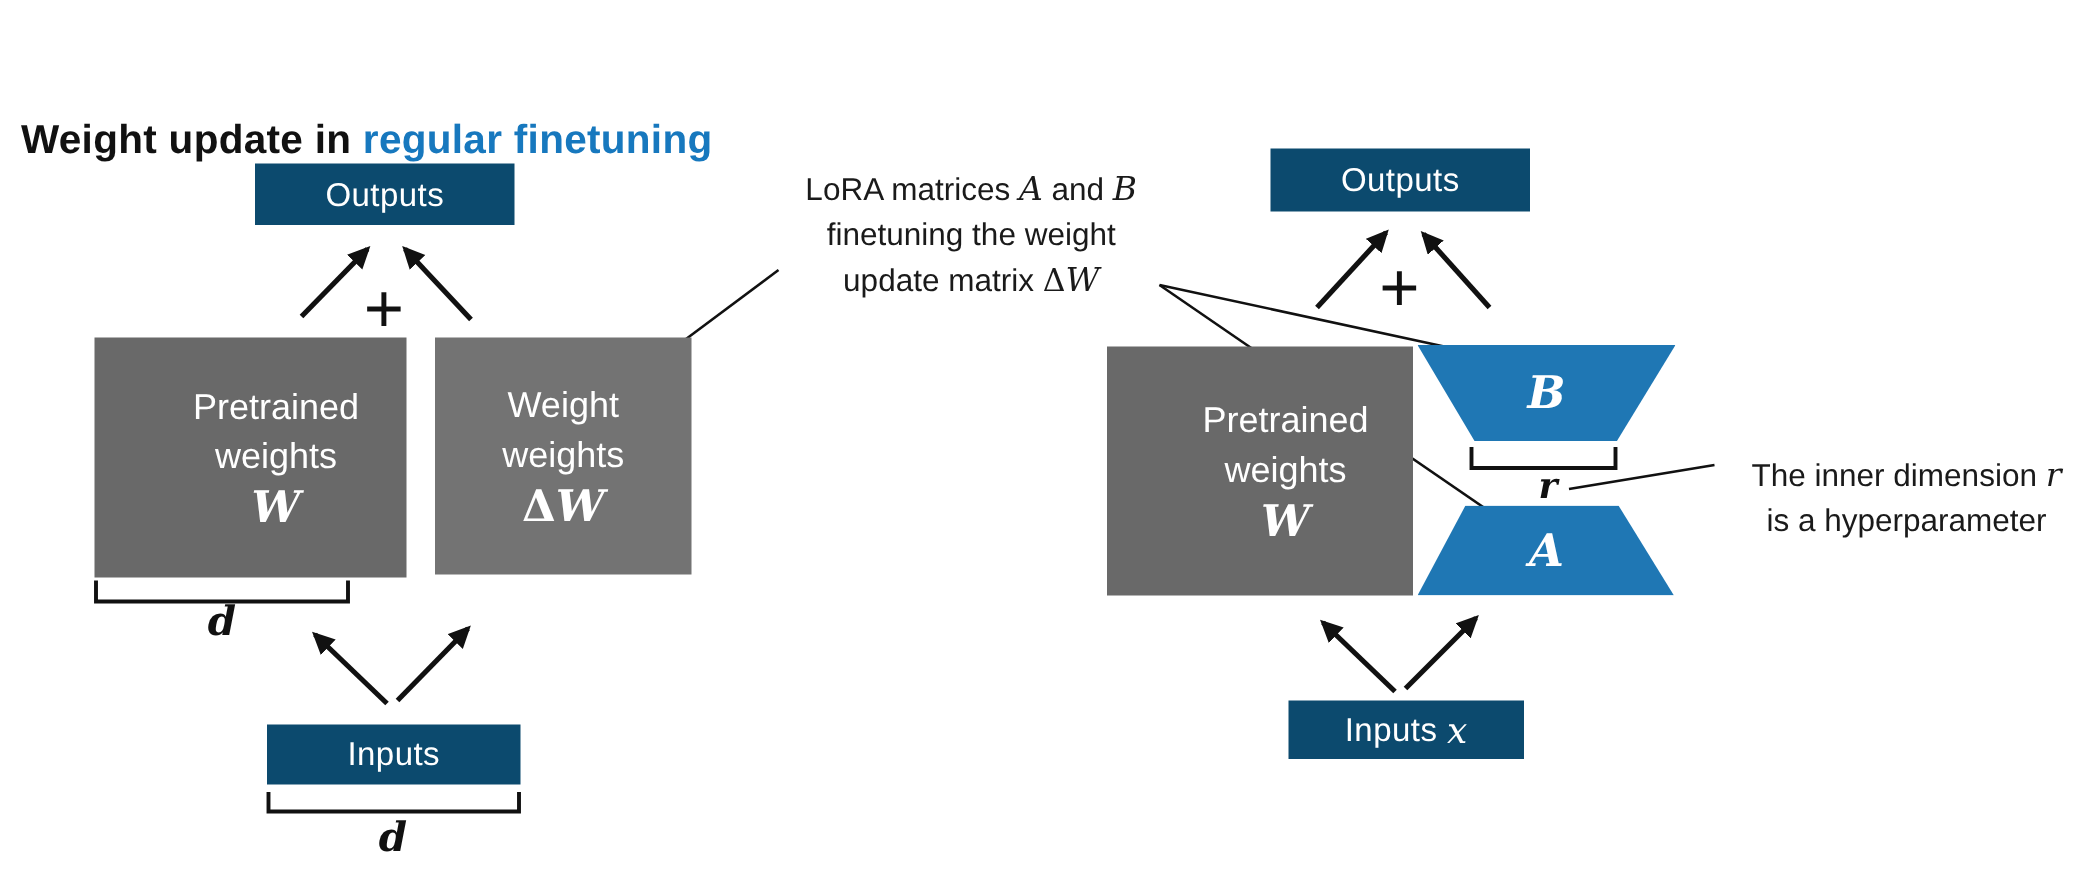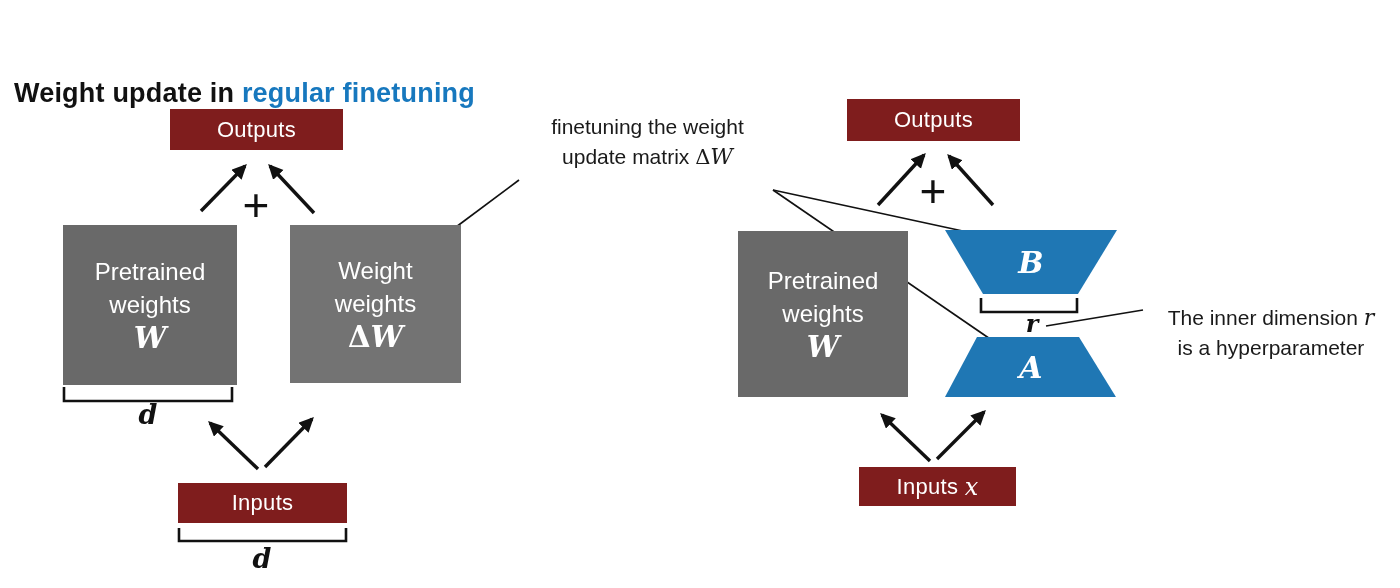--- a/index.html
+++ b/index.html
@@ -10,30 +10,30 @@
     font-family:"Liberation Sans", sans-serif;
     overflow:hidden;
   }
   .abs{position:absolute;}
   .panel-title{
     font-size:27px;font-weight:700;color:#111111;letter-spacing:.2px;
     white-space:nowrap;
   }
   .title-highlight{color:#1778be;}
   .black-box{
-    background:#7f1d1d;color:#ffffff;
+    background:#0c4a6e;color:#ffffff;
     display:flex;align-items:center;justify-content:center;
     font-size:22px;font-weight:500;letter-spacing:.3px;
   }
   .big-box{
     display:flex;flex-direction:column;align-items:center;justify-content:center;
     color:#ffffff;text-align:center;
     font-size:24px;font-weight:500;line-height:33px;
   }
-  .gray-box{background:#696969;}
+  .gray-box{background:#696969;padding-left:34px;}
   .blue-box{background:#737373;}
   .math{
     font-family:"DejaVu Serif", serif;
     font-style:italic;font-weight:600;
   }
   .mathup{
     font-family:"DejaVu Serif", serif;
     font-style:normal;font-weight:600;
   }
   .box-math{font-size:29px;line-height:34px;}
@@ -116,20 +116,21 @@
 
   <div class="abs dim-label" style="left:126px;top:399px;width:44px;">d</div>
 
   <div class="abs black-box" style="left:178px;top:483px;width:169px;height:40px;">
     <span>Inputs</span>
   </div>
 
   <div class="abs dim-label" style="left:240px;top:543px;width:44px;">d</div>
 
   <div class="abs note" style="left:490px;top:112px;width:315px;">
+    <div><span>LoRA matrices </span><span class="math">A</span><span> and </span><span class="math">B</span></div>
     <div>finetuning the weight</div>
     <div><span>update matrix </span><span class="mathup">Δ</span><span class="math">W</span></div>
   </div>
 
 
   <div class="abs black-box" style="left:847px;top:99px;width:173px;height:42px;">
     <span>Outputs</span>
   </div>
 
   <div class="abs plus-sign" style="left:911px;top:167px;">+</div>

